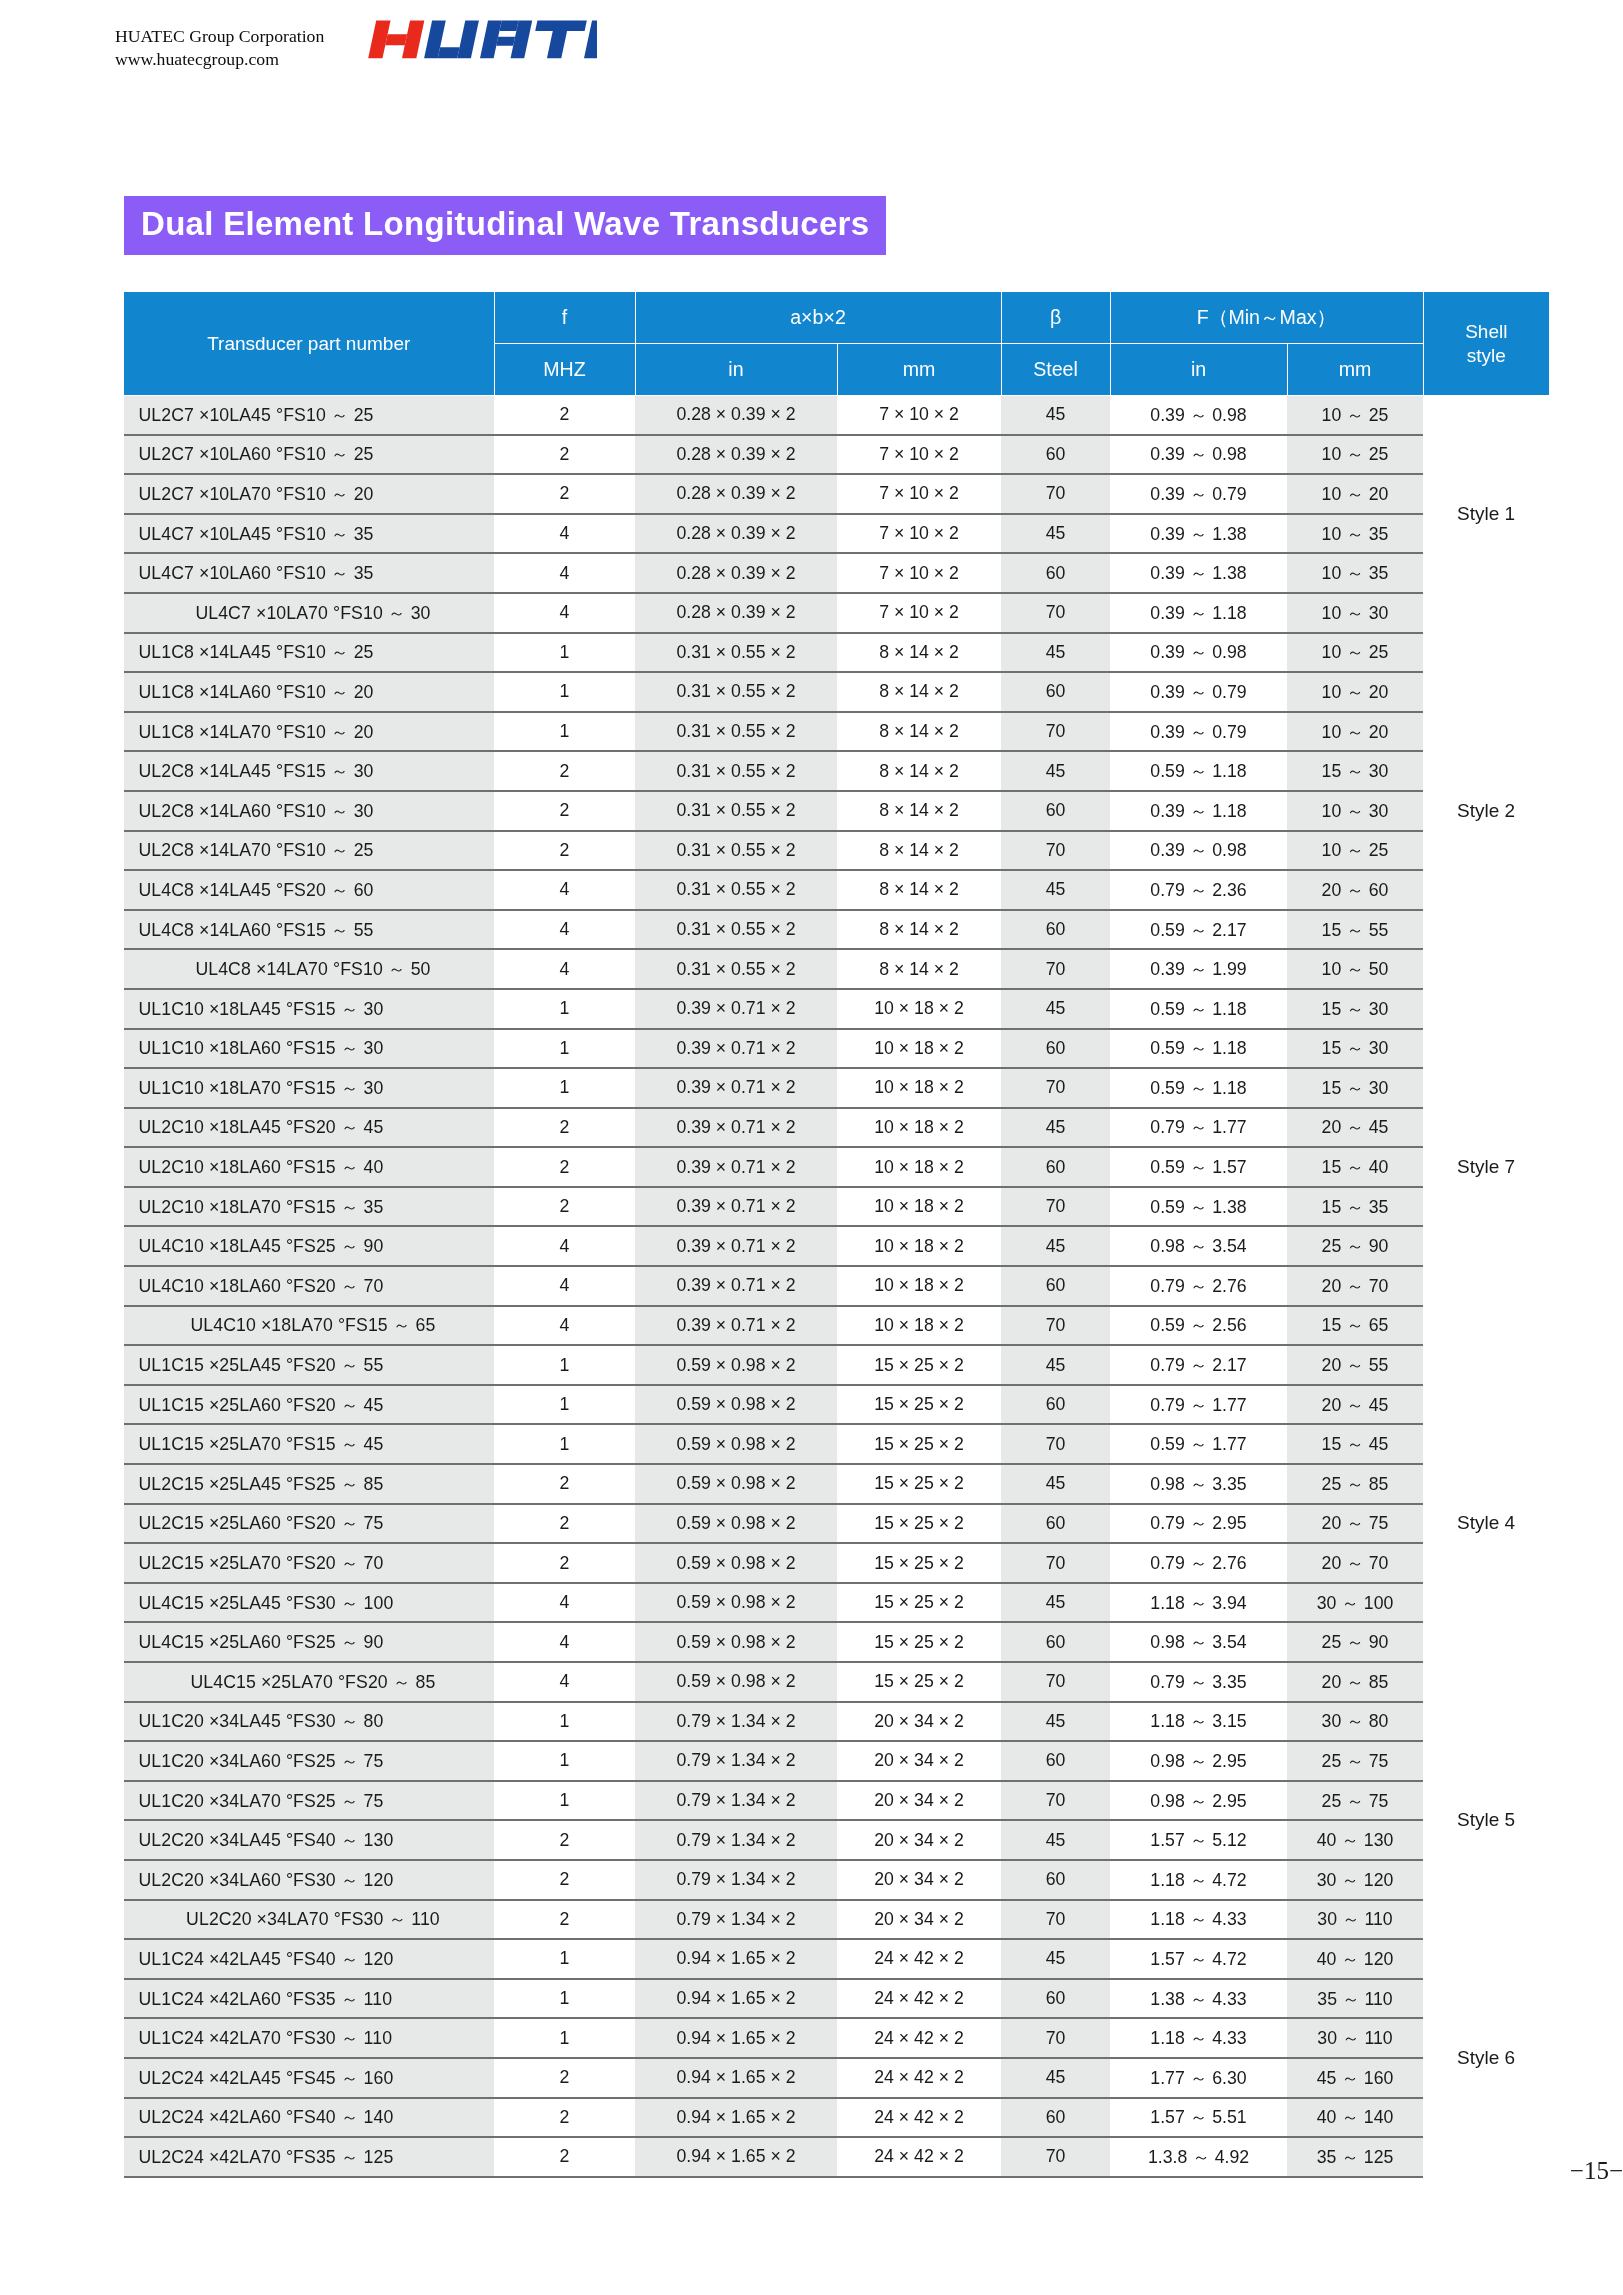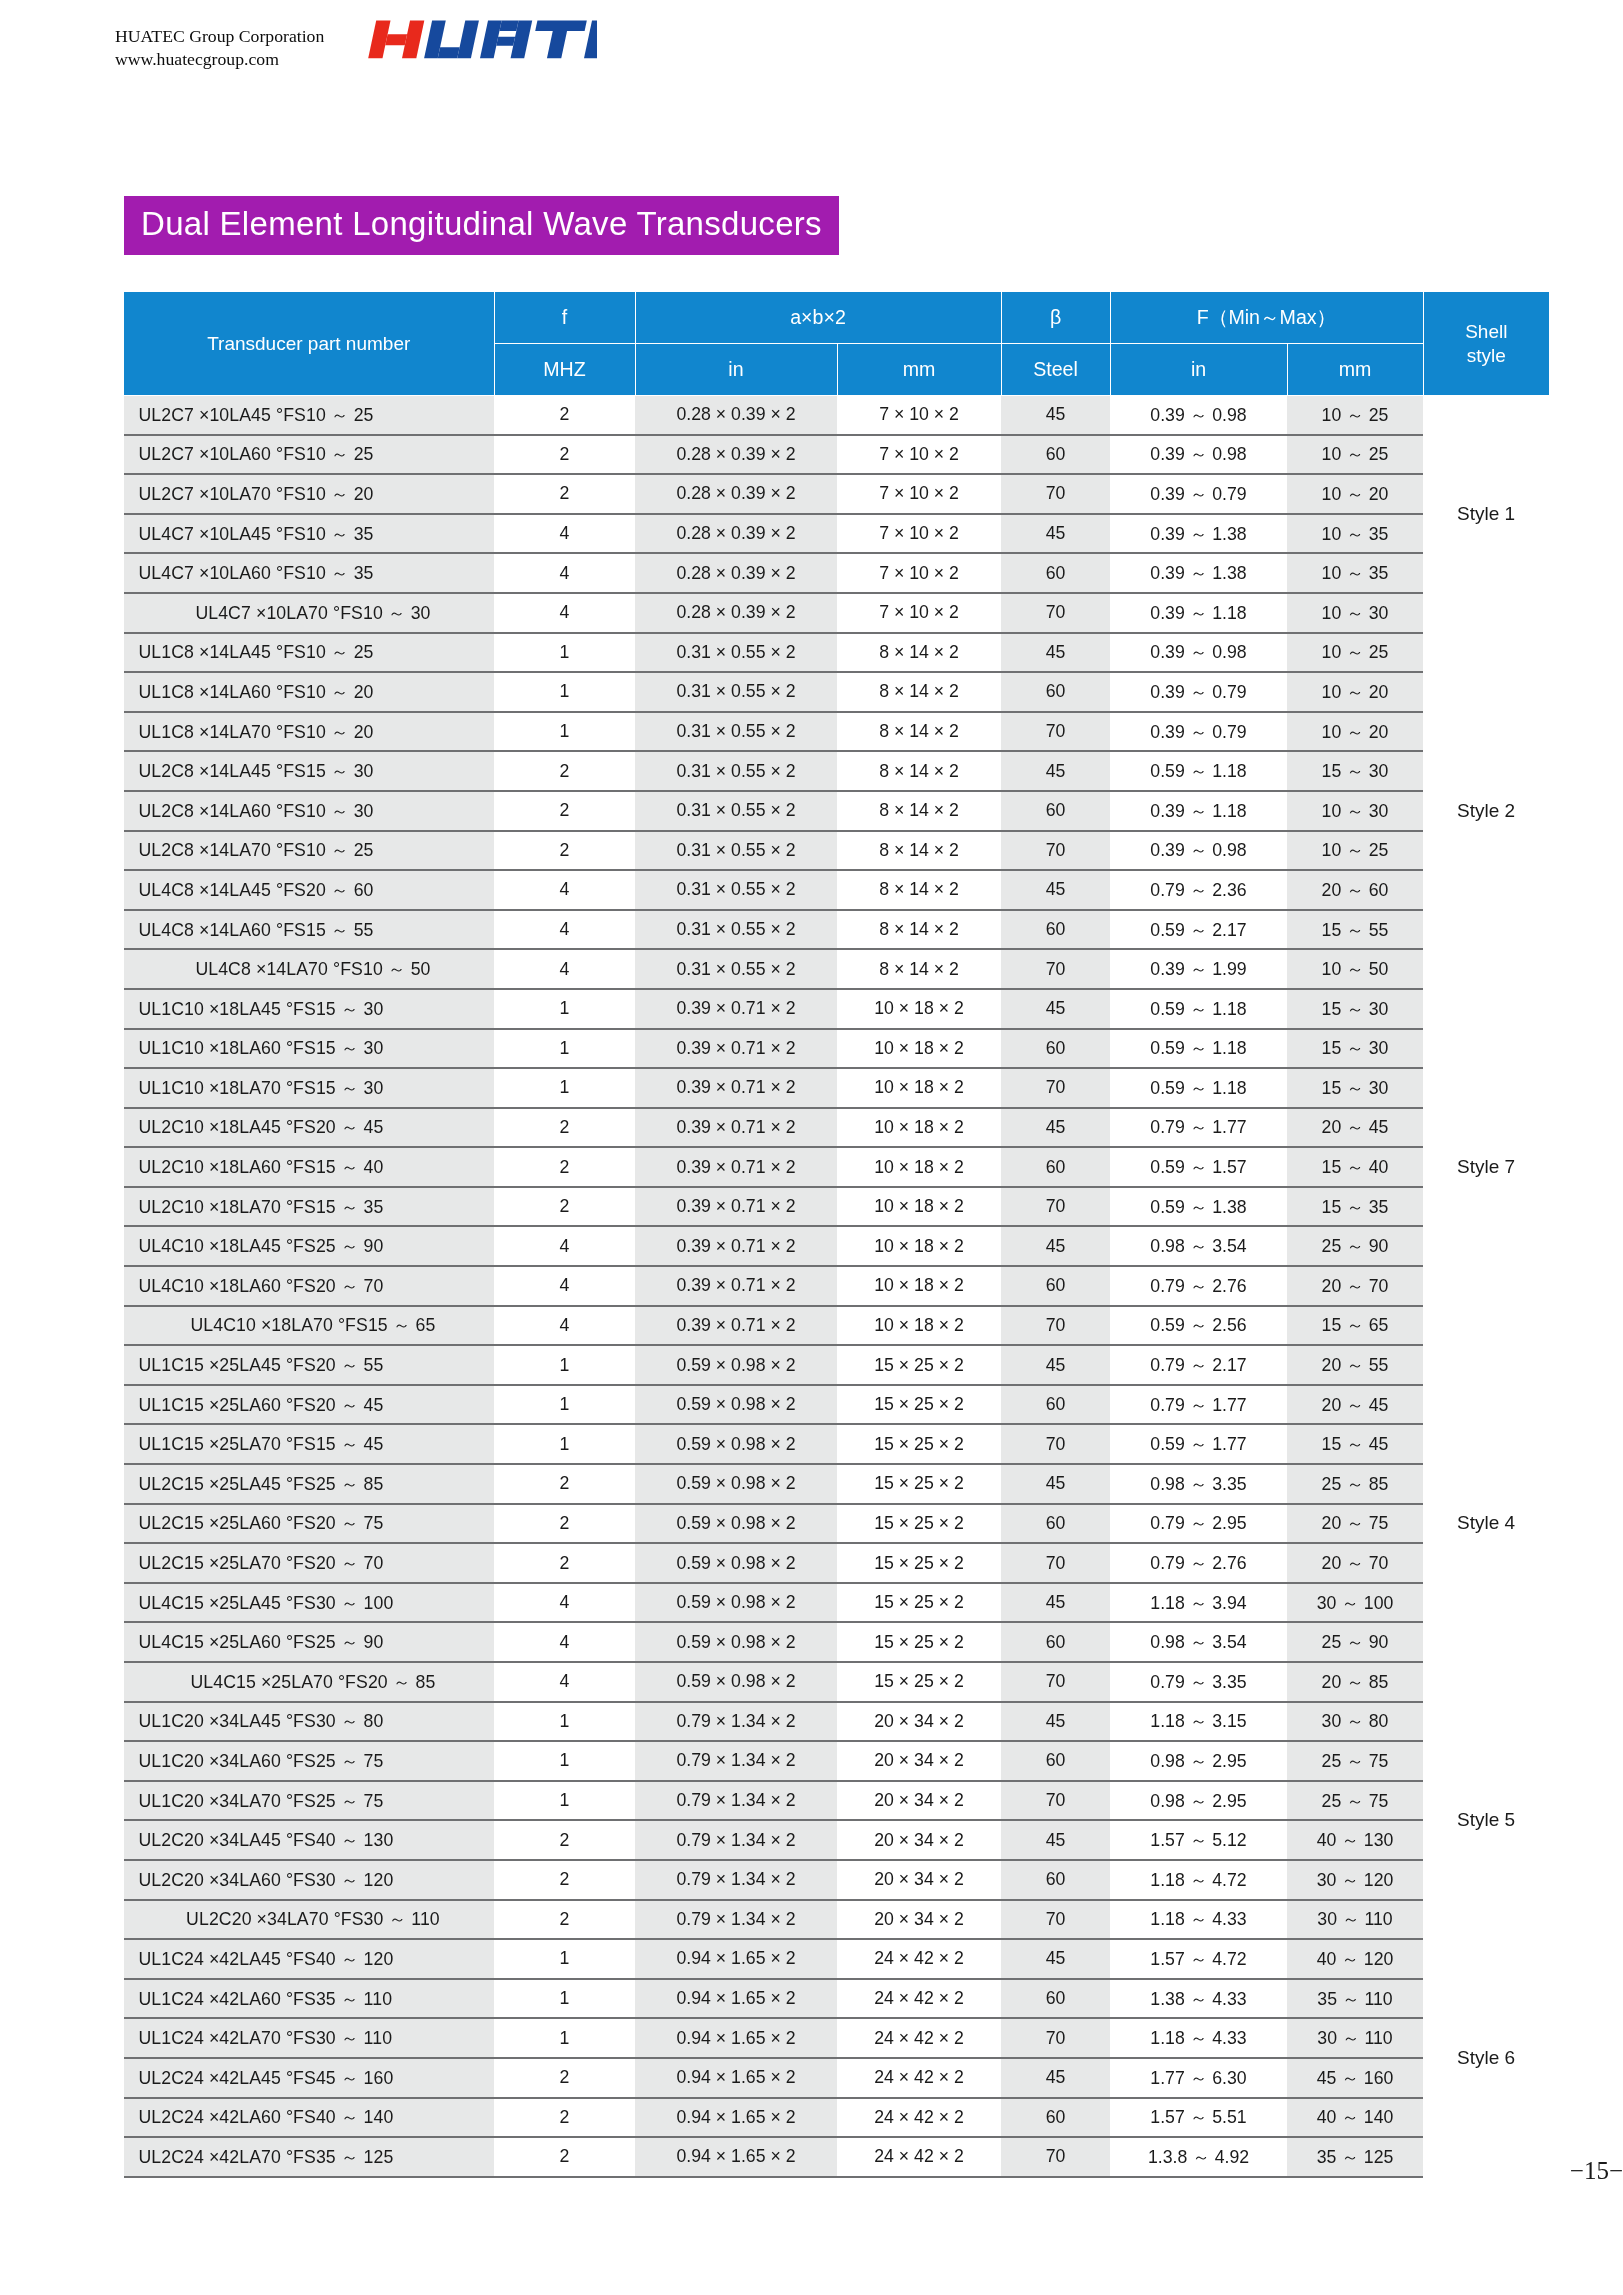--- a/index.html
+++ b/index.html
@@ -37,24 +37,24 @@
     display: flex;
     align-items: center;
   }
   .logo-wrap svg { display: block; }
 
   
   .title-banner {
     position: absolute;
     top: 196px;
     left: 124px;
-    background: #a21caf;
+    background: #8b5cf6;
     color: #ffffff;
     font-size: 33px;
-    font-weight: 400;
+    font-weight: 700;
     letter-spacing: 0.3px;
     padding: 9.2px 17px 11.8px 17px;
     white-space: nowrap;
   }
 
   
   .table-wrap {
     position: absolute;
     top: 291px;
     left: 124px;

